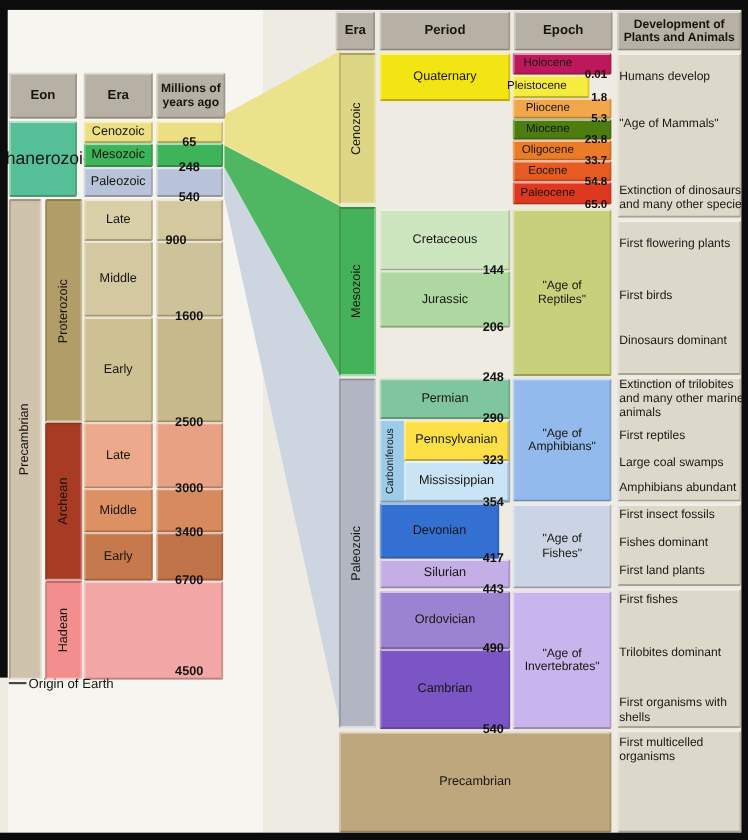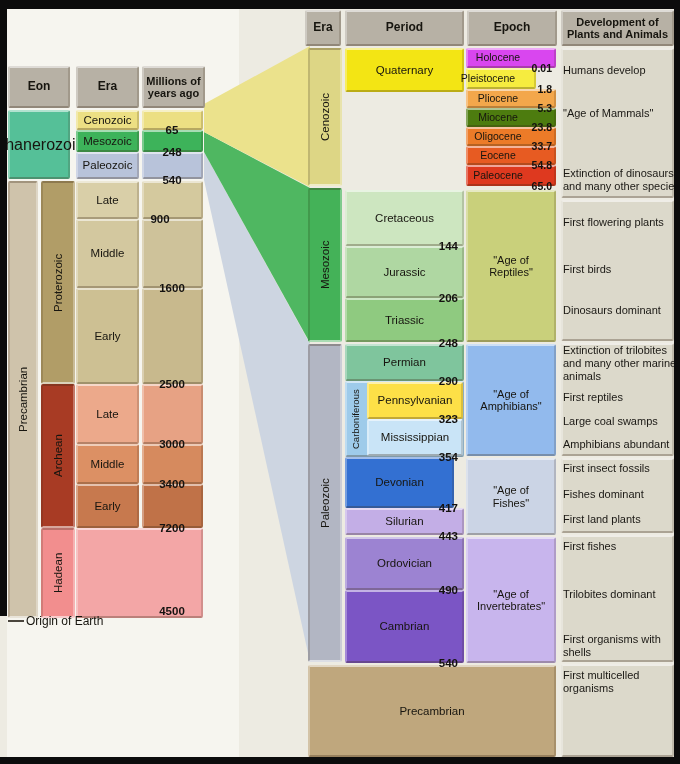--- a/index.html
+++ b/index.html
@@ -73,41 +73,40 @@
     <div class="c" style="left:142px;top:384px;width:61px;height:60px;background:#e7a284"></div>
     <div class="c" style="left:142px;top:444px;width:61px;height:40px;background:#d68a5e"></div>
     <div class="c" style="left:142px;top:484px;width:61px;height:44px;background:#c07248"></div>
     <div class="c" style="left:76px;top:528px;width:127px;height:90px;background:#f3a6a6"></div>
 
     <div class="n" style="left:130px;width:60px;top:219px">900</div>
     <div class="n" style="left:142px;width:60px;top:288px">1600</div>
     <div class="n" style="left:142px;width:60px;top:384px">2500</div>
     <div class="n" style="left:142px;width:60px;top:444px">3000</div>
     <div class="n" style="left:142px;width:60px;top:484px">3400</div>
-    <div class="n" style="left:142px;width:60px;top:528px">7200</div>
+    <div class="n" style="left:142px;width:60px;top:528px">6700</div>
     <div class="n" style="left:142px;width:60px;top:611px">4500</div>
 
     <div class="tick"></div>
     <div class="origin">Origin of Earth</div>
   </div>
 
   <div class="layer">
     <div class="c h" style="left:305px;top:10px;width:36px;height:36px">Era</div>
     <div class="c h" style="left:345px;top:10px;width:119px;height:36px">Period</div>
     <div class="c h" style="left:467px;top:10px;width:90px;height:36px">Epoch</div>
     <div class="c h" style="left:561px;top:10px;width:113px;height:36px;font-size:11px">Development of Plants and Animals</div>
 
     <div class="c v" style="left:308px;top:48px;width:34px;height:138px;background:#ddd685">Cenozoic</div>
     <div class="c v" style="left:308px;top:188px;width:34px;height:154px;background:#44b258">Mesozoic</div>
     <div class="c v" style="left:308px;top:344px;width:34px;height:318px;background:#b2b6c3">Paleozoic</div>
 
     <div class="c" style="left:345px;top:48px;width:119px;height:44px;background:#f3e514">Quaternary</div>
     <div class="c" style="left:345px;top:190px;width:119px;height:56px;background:#cde6c0">Cretaceous</div>
     <div class="c" style="left:345px;top:246px;width:119px;height:52px;background:#afd7a2">Jurassic</div>
-    <div class="c" style="left:345px;top:298px;width:119px;height:44px;background:#8fca80">Triassic</div>
     <div class="c" style="left:345px;top:344px;width:119px;height:37px;background:#7fc59d">Permian</div>
 
     <div class="c" style="left:345px;top:381px;width:119px;height:76px;background:#9ecbea"></div>
     <div class="c v" style="left:345px;top:381px;width:22px;height:76px;background:none;border:none;font-size:9.5px">Carboniferous</div>
     <div class="c" style="left:367px;top:382px;width:96px;height:37px;background:#fde047">Pennsylvanian</div>
     <div class="c" style="left:367px;top:419px;width:96px;height:37px;background:#c9e4f7">Mississippian</div>
 
     <div class="c" style="left:345px;top:457px;width:109px;height:51px;background:#3370d2">Devonian</div>
     <div class="c" style="left:345px;top:508px;width:119px;height:27px;background:#c3aee6">Silurian</div>
     <div class="c" style="left:345px;top:537px;width:119px;height:53px;background:#9c83d2">Ordovician</div>
@@ -117,21 +116,21 @@
     <div class="n nr" style="left:398px;width:60px;top:298px">206</div>
     <div class="n nr" style="left:398px;width:60px;top:343px">248</div>
     <div class="n nr" style="left:398px;width:60px;top:381px">290</div>
     <div class="n nr" style="left:398px;width:60px;top:419px">323</div>
     <div class="n nr" style="left:398px;width:60px;top:457px">354</div>
     <div class="n nr" style="left:398px;width:60px;top:508px">417</div>
     <div class="n nr" style="left:398px;width:60px;top:536px">443</div>
     <div class="n nr" style="left:398px;width:60px;top:590px">490</div>
     <div class="n nr" style="left:398px;width:60px;top:663px">540</div>
 
-    <div class="c ep" style="left:466px;top:48px;width:90px;height:20px;background:#d946ef">Holocene</div>
+    <div class="c ep" style="left:466px;top:48px;width:90px;height:20px;background:#be185d">Holocene</div>
     <div class="c ep" style="left:466px;top:68px;width:70px;height:21px;background:#f6ec3f">Pleistocene</div>
     <div class="c ep" style="left:466px;top:89px;width:90px;height:19px;background:#f3a74b">Pliocene</div>
     <div class="c ep" style="left:466px;top:108px;width:90px;height:19px;background:#4d7c0f">Miocene</div>
     <div class="c ep" style="left:466px;top:127px;width:90px;height:19px;background:#ec7b28">Oligocene</div>
     <div class="c ep" style="left:466px;top:146px;width:90px;height:19px;background:#e75b22">Eocene</div>
     <div class="c ep" style="left:466px;top:165px;width:90px;height:21px;background:#de391f">Paleocene</div>
 
     <div class="n nr" style="left:498px;width:54px;top:68px;font-size:10.5px">0.01</div>
     <div class="n nr" style="left:498px;width:54px;top:89px;font-size:10.5px">1.8</div>
     <div class="n nr" style="left:498px;width:54px;top:108px;font-size:10.5px">5.3</div>

